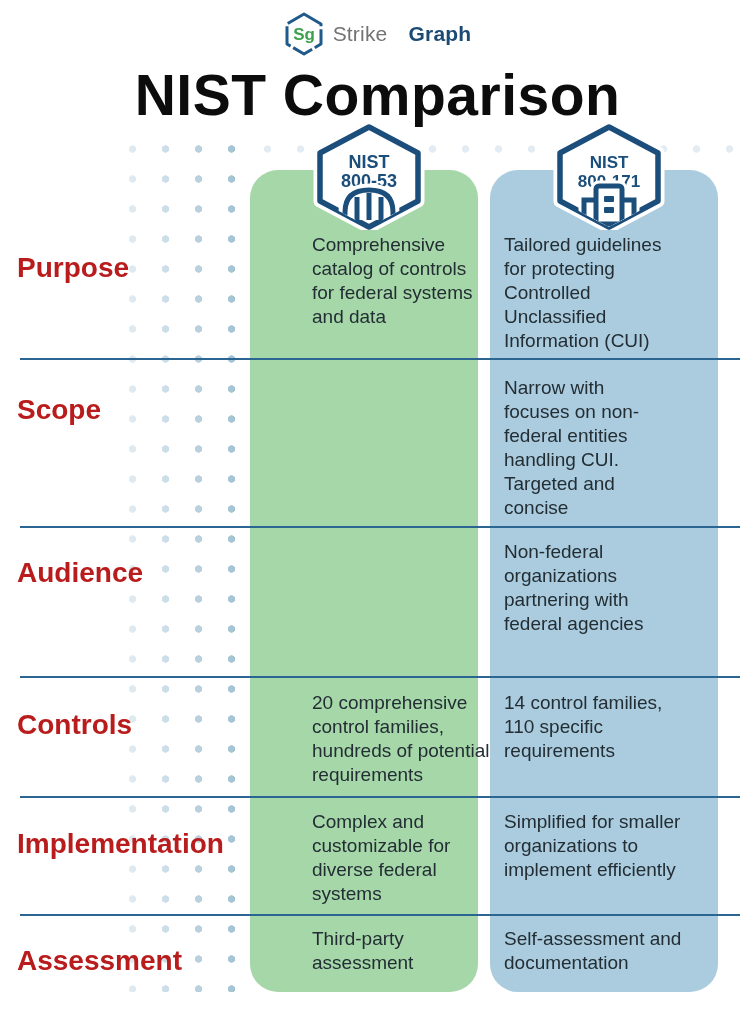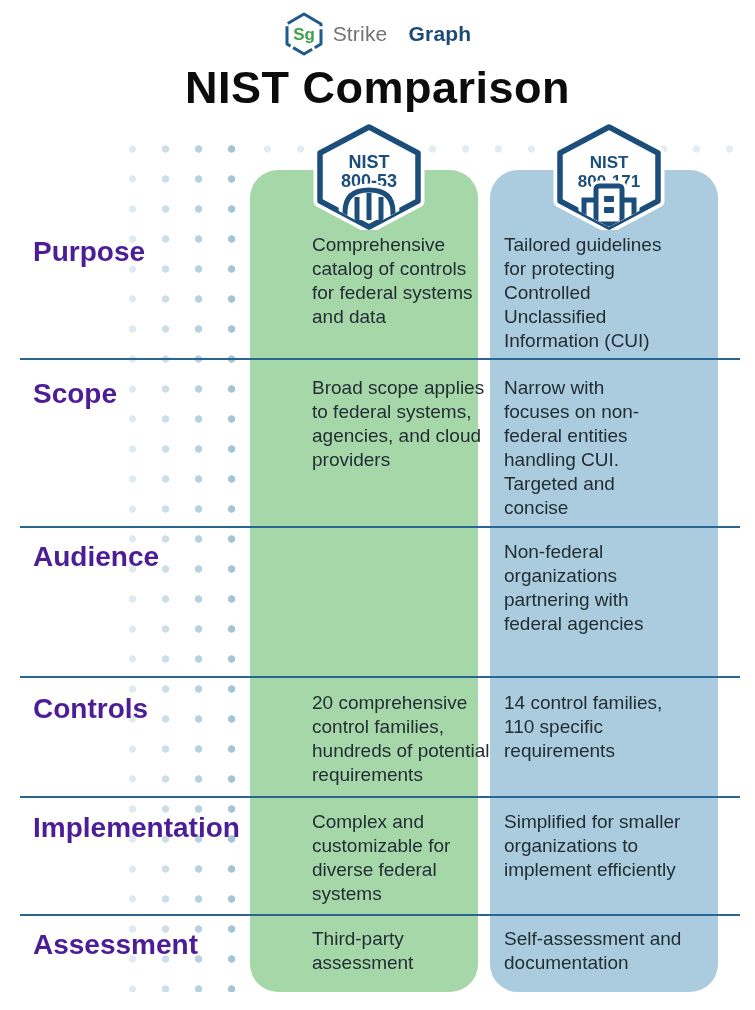--- a/index.html
+++ b/index.html
@@ -6,42 +6,42 @@
   #page{position:relative;width:743px;height:1010px;background:#ffffff;overflow:hidden;
         font-family:"Liberation Sans", sans-serif;text-decoration:underline;}
 
   
   #logo-row{position:absolute;top:12px;left:0;width:755px;display:flex;
             justify-content:center;align-items:center;gap:9px;}
   #logo-text{font-size:21px;letter-spacing:.2px;}
   #logo-text .strike{color:#737373;font-weight:500;}
   #logo-text .graph{color:#1b4a74;font-weight:700;margin-left:21px;}
   #page-title{position:absolute;top:62px;left:0;width:755px;text-align:center;
-              font-size:45px;font-weight:800;color:#0c0c0c;letter-spacing:.5px;}
+              font-size:57px;font-weight:800;color:#0c0c0c;letter-spacing:.5px;}
 
   
   .dots{position:absolute;z-index:0;
         background-image:radial-gradient(circle,#7ba9c2 0 3.4px,transparent 4px);
         background-size:33px 30px;background-position:4px 6px;}
   #dots-left{left:112px;top:128px;width:136px;height:864px;
         -webkit-mask-image:linear-gradient(to right,rgba(0,0,0,.15),rgba(0,0,0,.75));
         mask-image:linear-gradient(to right,rgba(0,0,0,.15),rgba(0,0,0,.75));}
   #dots-top{left:247px;top:128px;width:494px;height:40px;opacity:.22;}
 
   
   .column{position:absolute;top:170px;width:228px;height:822px;border-radius:28px;z-index:1;}
   #col-green{left:250px;background:#a6d7a8;}
   #col-blue{left:490px;background:#abccdf;}
 
   
   .separator{position:absolute;left:20px;width:720px;height:2px;background:#2b6592;z-index:2;}
 
   
-  .row-label{position:absolute;left:33px;z-index:2;font-size:28px;font-weight:800;
-             color:#4c1d95;white-space:nowrap;}
+  .row-label{position:absolute;left:17px;z-index:2;font-size:28px;font-weight:800;
+             color:#b91c1c;white-space:nowrap;margin-top:16px;}
   .cell{position:absolute;z-index:2;width:212px;font-size:19px;line-height:24px;
         color:#232e34;white-space:pre;}
   .cell.green{left:264px;margin-left:48px;}
   .cell.blue{left:504px;}
 
   
   .badge{position:absolute;top:124px;z-index:3;}
   #badge-left{left:311px;}
   #badge-right{left:551px;}
   .badge text{font-family:"Liberation Sans",sans-serif;font-weight:700;fill:#1b4e7a;}
@@ -118,24 +118,20 @@
   <div class="row-label" style="top:378px">Scope</div>
   <div class="row-label" style="top:541px">Audience</div>
   <div class="row-label" style="top:693px">Controls</div>
   <div class="row-label" style="top:812px">Implementation</div>
   <div class="row-label" style="top:929px">Assessment</div>
 
   <div class="cell green" style="top:233px">Comprehensive
 catalog of controls
 for federal systems
 and data</div>
-  <div class="cell green" style="top:376px">Broad scope applies
-to federal systems,
-agencies, and cloud
-providers</div>
   <div class="cell green" style="top:691px">20 comprehensive
 control families,
 hundreds of potential
 requirements</div>
   <div class="cell green" style="top:810px">Complex and
 customizable for
 diverse federal
 systems</div>
   <div class="cell green" style="top:927px">Third-party
 assessment</div>

